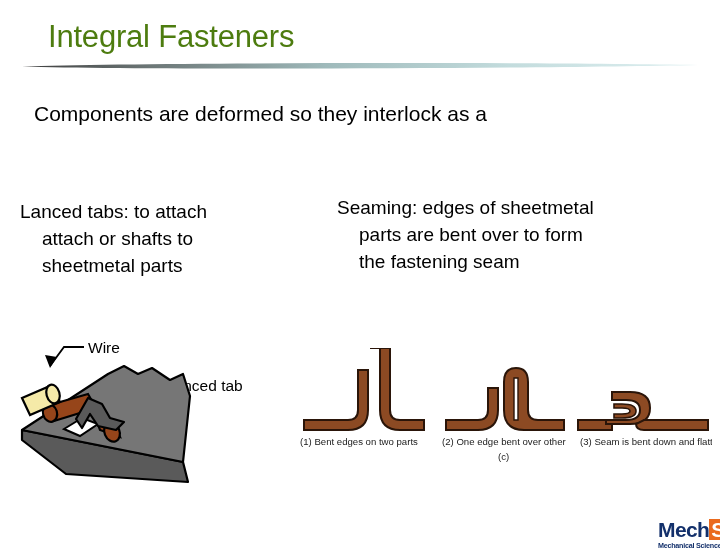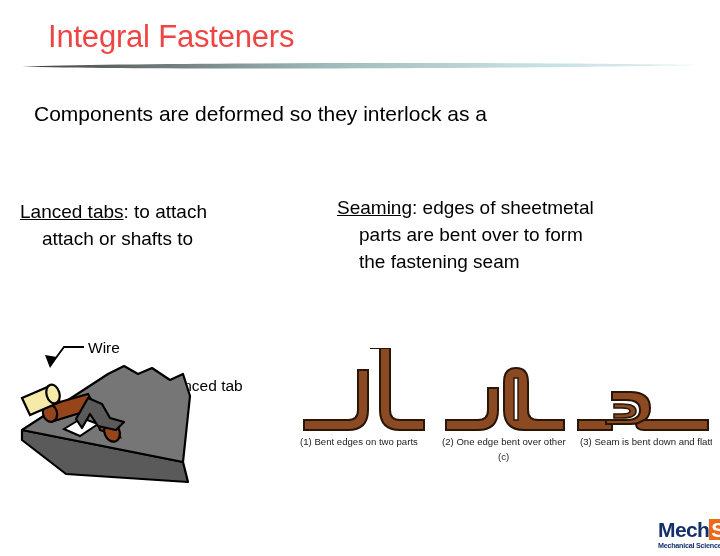--- a/index.html
+++ b/index.html
@@ -17,21 +17,21 @@
   }
 
   
   .slide-title {
     position: absolute;
     left: 48px;
     top: 18px;
     font-size: 31px;
     line-height: 38px;
     letter-spacing: -0.2px;
-    color: #ef4444;
+    color: #4d7c0f;
     white-space: nowrap;
   }
   .title-rule {
     position: absolute;
     left: 22px;
     top: 62px;
     width: 676px;
     height: 8px;
   }
 
@@ -57,21 +57,21 @@
   }
   .col-right {
     position: absolute;
     left: 337px;
     top: 194px;
     width: 370px;
     font-size: 19px;
     line-height: 27px;
   }
   .ind { display: block; padding-left: 22px; }
-  .u { text-decoration: underline; }
+  .u { }
 
   
   .fig-lanced {
     position: absolute;
     left: 20px;
     top: 322px;
     width: 280px;
     height: 168px;
   }
   .fig-seam {
@@ -143,20 +143,21 @@
   <path d="M0,4.4 C120,0.4 520,0.1 676,3.0 C520,6.6 120,8.0 0,4.4 Z" fill="url(#ruleGrad)"></path>
 </svg>
 
 <div class="lead">
   <span>Components are deformed so they interlock as a</span>
 </div>
 
 <div class="col-left">
   <span class="u">Lanced tabs</span><span>:</span><span>  to attach</span>
   <span class="ind">attach or shafts to</span>
+  <span class="ind">sheetmetal parts</span>
 </div>
 
 <div class="col-right">
   <span class="u">Seaming</span><span>:</span><span>  edges of sheetmetal</span>
   <span class="ind">parts are bent over to form</span>
   <span class="ind">the fastening seam</span>
 </div>
 
 <svg class="fig-lanced" viewBox="0 0 280 168">
 

